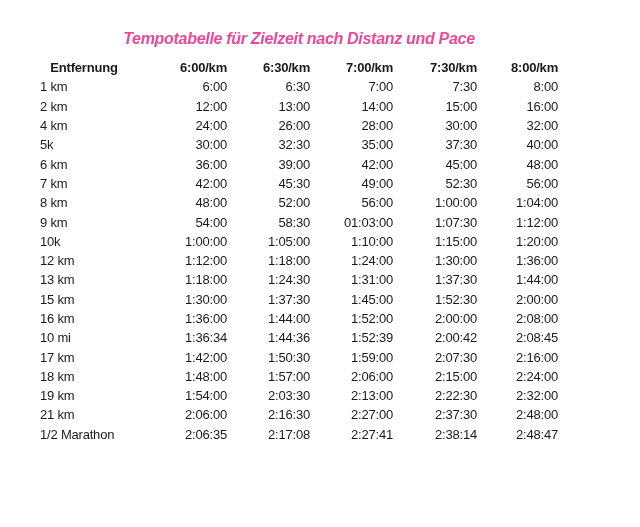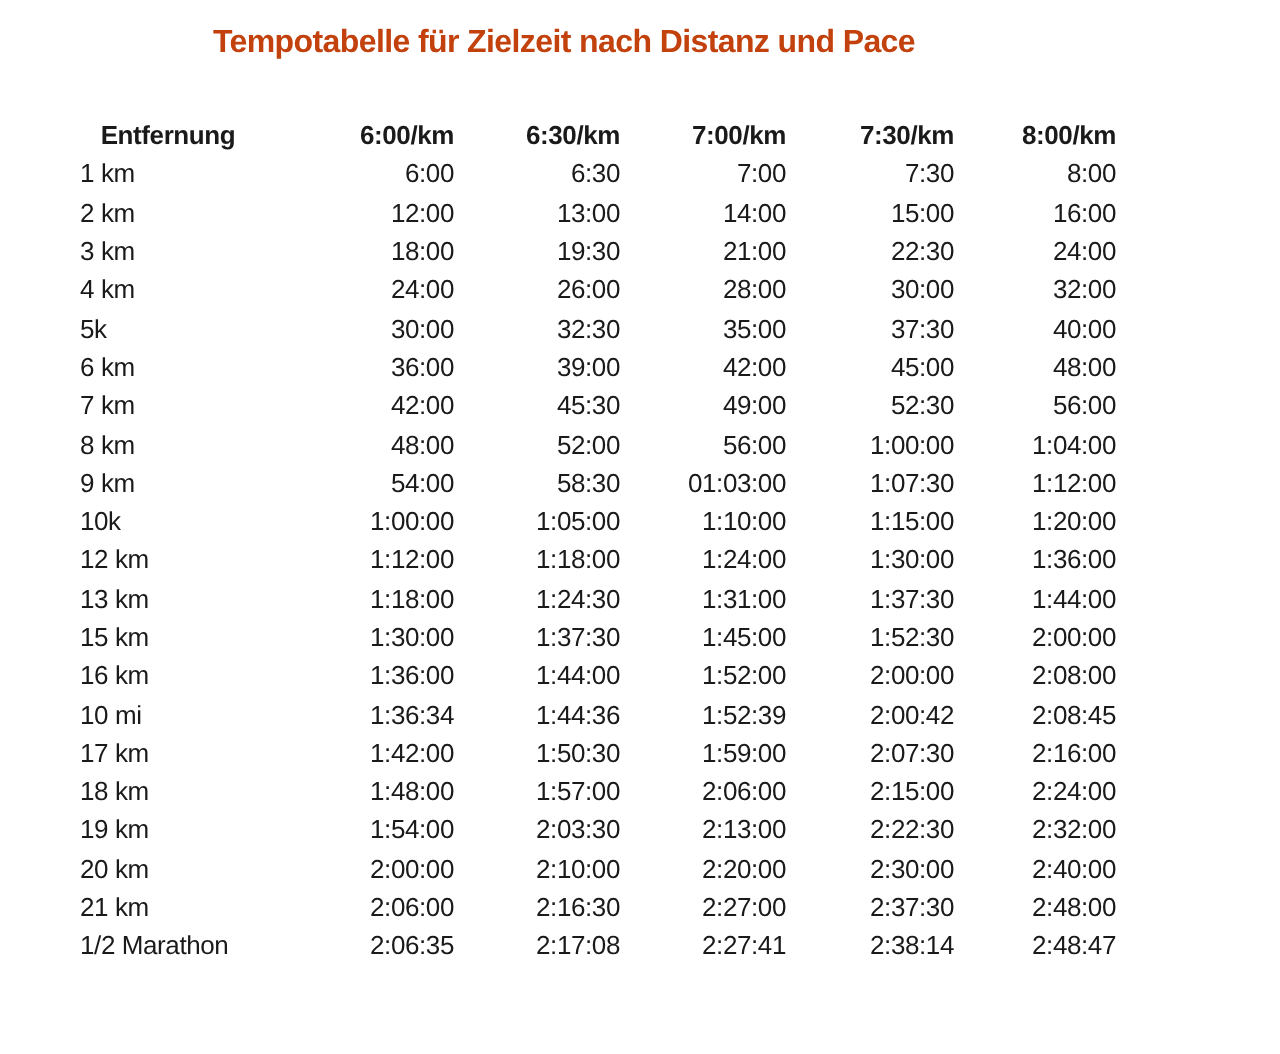--- a/index.html
+++ b/index.html
@@ -13,26 +13,27 @@
     height: 527px;
     overflow: hidden;
     font-family: "Liberation Sans", sans-serif;
     color: #1a1a1a;
   }
   .page-title {
     position: absolute;
     top: 13px;
     left: 0;
     width: 564px;
-    margin: 0;
+    margin: 17px;
     text-align: center;
     font-size: 16px;
     font-weight: 700;
     letter-spacing: -0.3px;
-    color: #c2410c;
+    color: #ec4899;
+    font-style: italic;
   }
   table.pace-table {
     position: absolute;
     top: 58px;
     left: 40px;
     border-collapse: collapse;
     table-layout: fixed;
     border: none;
   }
   table.pace-table th,
@@ -86,28 +87,20 @@
       </tr>
       <tr>
         <td class="col-distance">2 km</td>
         <td class="col-time">12:00</td>
         <td class="col-time">13:00</td>
         <td class="col-time">14:00</td>
         <td class="col-time">15:00</td>
         <td class="col-time">16:00</td>
       </tr>
       <tr>
-        <td class="col-distance">3 km</td>
-        <td class="col-time">18:00</td>
-        <td class="col-time">19:30</td>
-        <td class="col-time">21:00</td>
-        <td class="col-time">22:30</td>
-        <td class="col-time">24:00</td>
-      </tr>
-      <tr>
         <td class="col-distance">4 km</td>
         <td class="col-time">24:00</td>
         <td class="col-time">26:00</td>
         <td class="col-time">28:00</td>
         <td class="col-time">30:00</td>
         <td class="col-time">32:00</td>
       </tr>
       <tr>
         <td class="col-distance">5k</td>
         <td class="col-time">30:00</td>
@@ -214,28 +207,20 @@
       </tr>
       <tr>
         <td class="col-distance">19 km</td>
         <td class="col-time">1:54:00</td>
         <td class="col-time">2:03:30</td>
         <td class="col-time">2:13:00</td>
         <td class="col-time">2:22:30</td>
         <td class="col-time">2:32:00</td>
       </tr>
       <tr>
-        <td class="col-distance">20 km</td>
-        <td class="col-time">2:00:00</td>
-        <td class="col-time">2:10:00</td>
-        <td class="col-time">2:20:00</td>
-        <td class="col-time">2:30:00</td>
-        <td class="col-time">2:40:00</td>
-      </tr>
-      <tr>
         <td class="col-distance">21 km</td>
         <td class="col-time">2:06:00</td>
         <td class="col-time">2:16:30</td>
         <td class="col-time">2:27:00</td>
         <td class="col-time">2:37:30</td>
         <td class="col-time">2:48:00</td>
       </tr>
       <tr>
         <td class="col-distance">1/2 Marathon</td>
         <td class="col-time">2:06:35</td>

